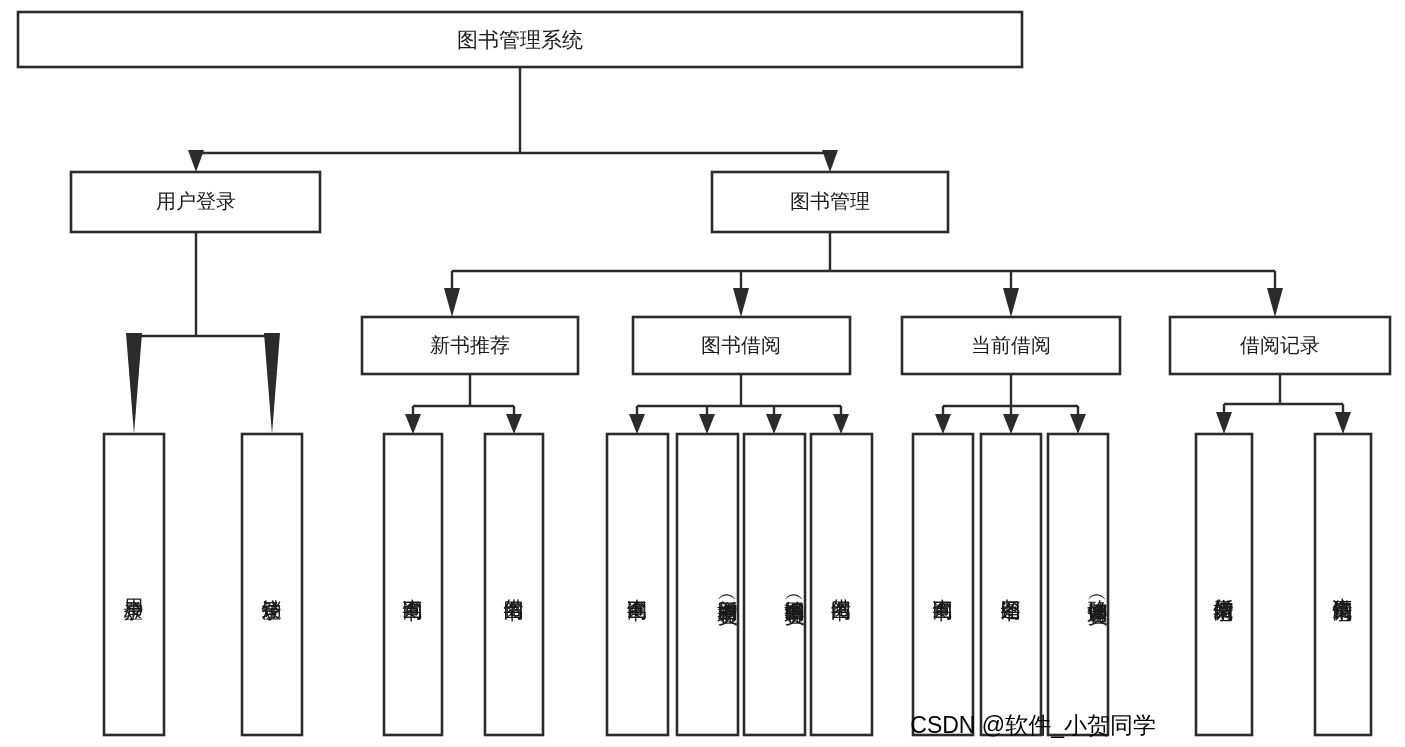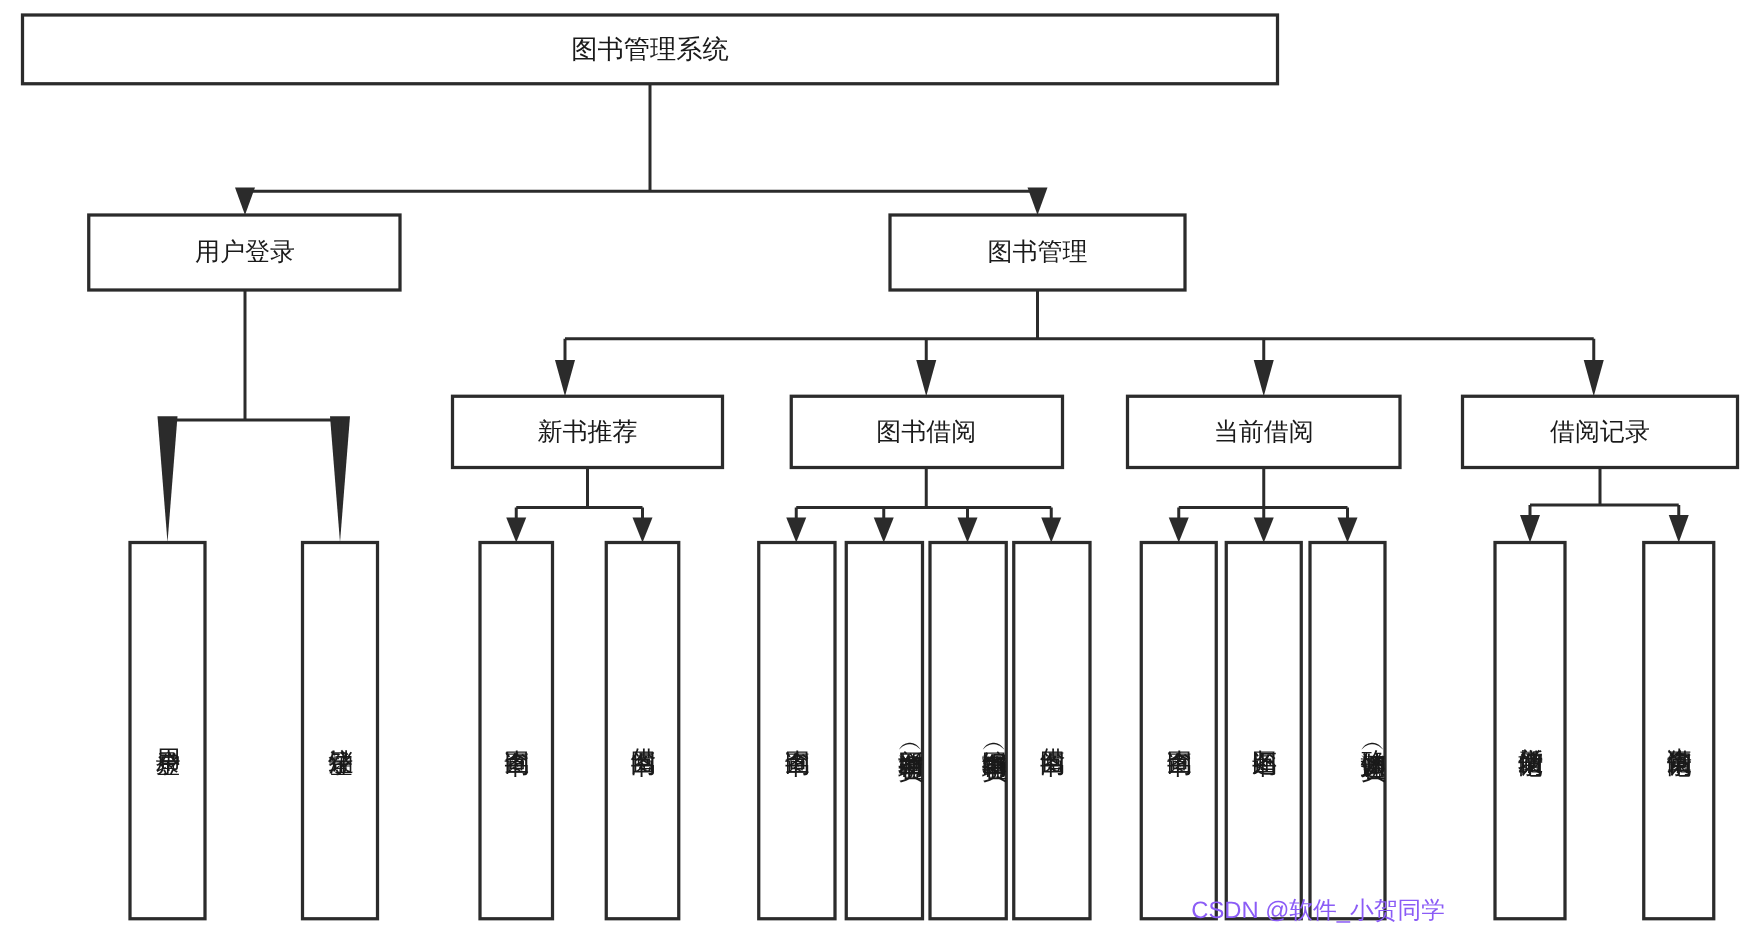--- a/index.html
+++ b/index.html
@@ -65,22 +65,22 @@
     display: flex;
     align-items: center;
     justify-content: center;
     pointer-events: none;
   }
   .watermark {
     position: absolute;
     right: 8px;
     bottom: 6px;
     font-family: "Liberation Sans", "DejaVu Sans", sans-serif;
-    font-size: 19px;
-    color: #8b5cf6;
+    font-size: 23px;
+    color: #000000;
     white-space: nowrap;
     margin-top: 16px;
   }
 </style>
 </head>
 <body>
 
 <div id="diagram-root">
 
   <svg id="flow" viewBox="0 0 1405 747">

